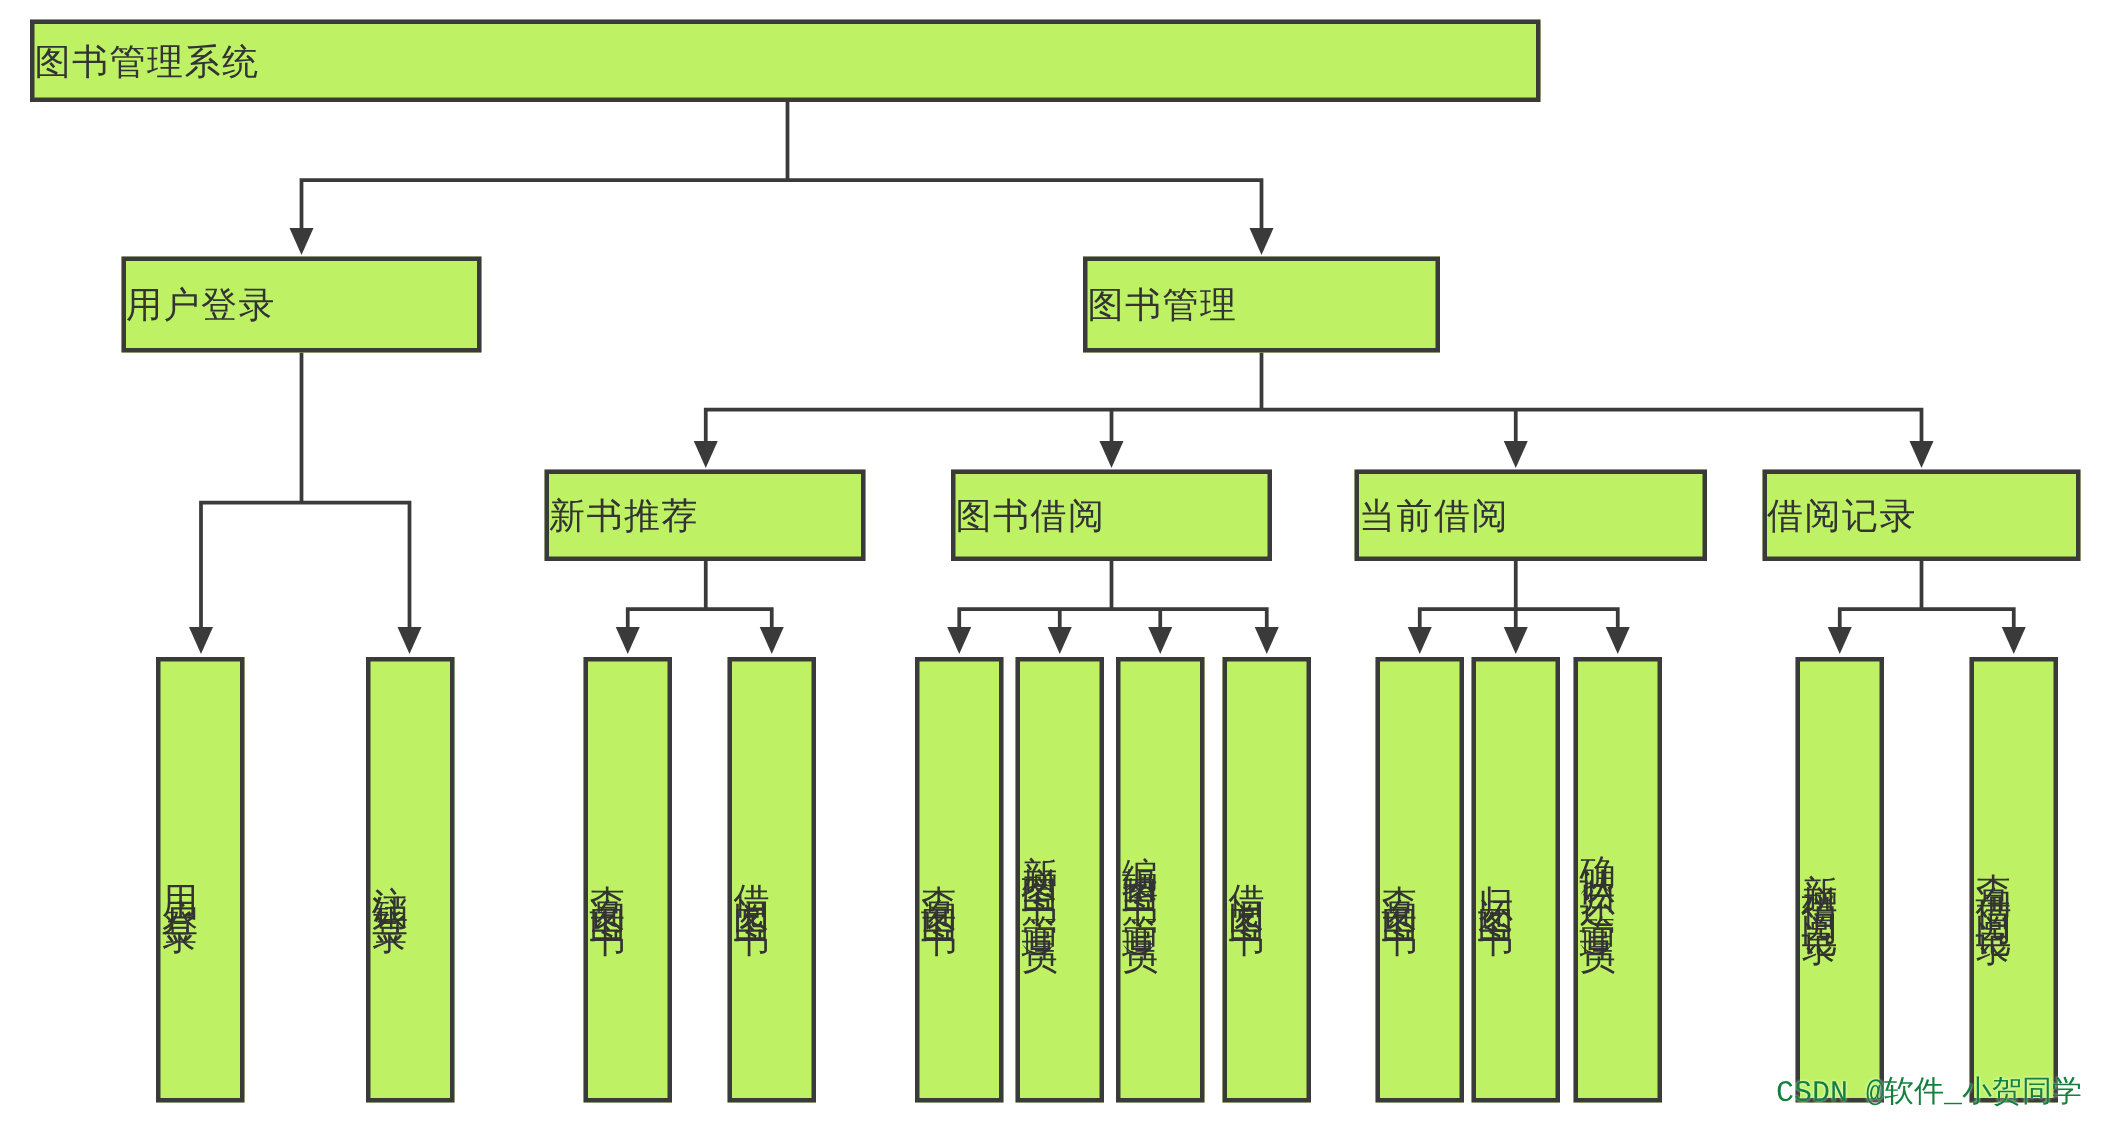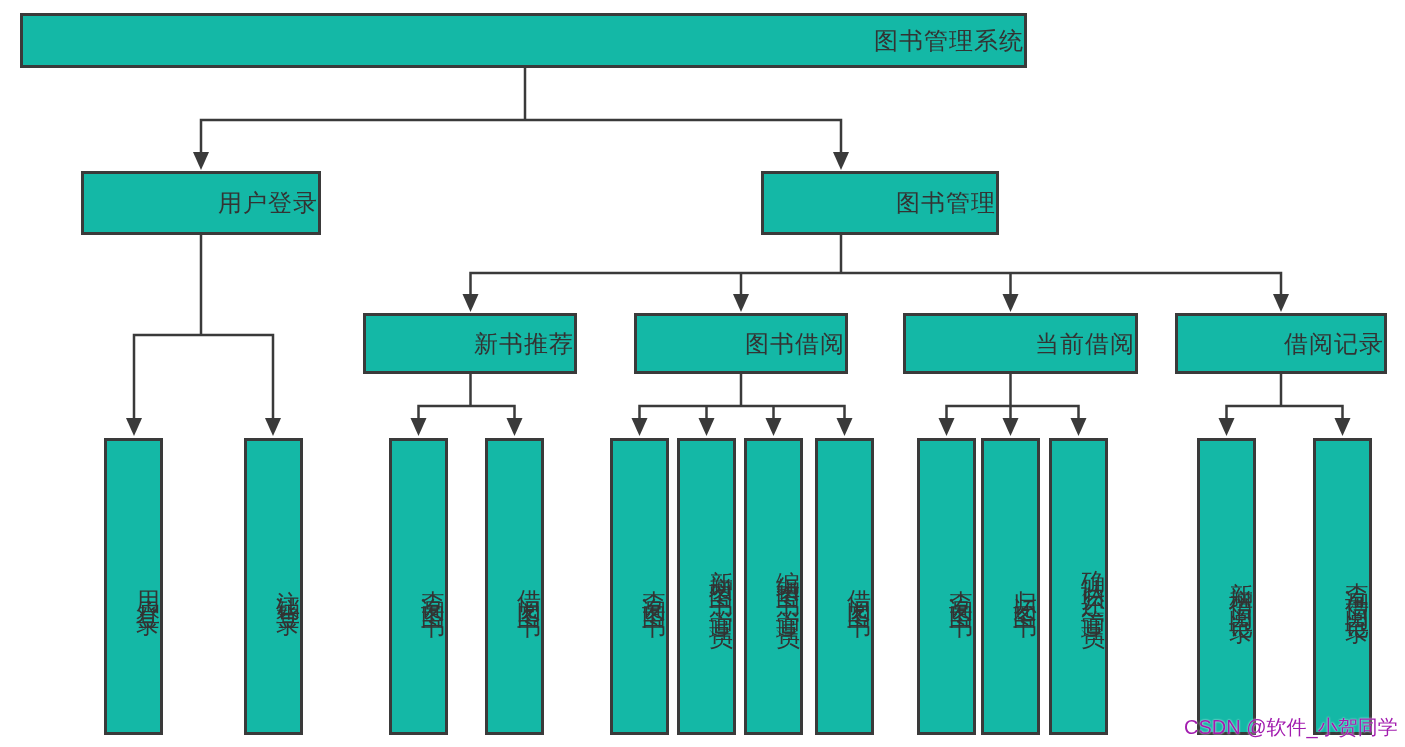--- a/index.html
+++ b/index.html
@@ -18,59 +18,60 @@
   svg.connectors {
     position: absolute;
     left: 0;
     top: 0;
     pointer-events: none;
   }
   .box {
     position: absolute;
     box-sizing: border-box;
     border: 3px solid #3a3a3a;
-    background: #14b8a6;
+    background: #bef264;
     display: flex;
     align-items: center;
-    justify-content: flex-end;
+    justify-content: flex-start;
     color: #333333;
     font-size: 24px;
     letter-spacing: 1px;
     white-space: nowrap;
   }
   
   .root { left: 20px; top: 13px; width: 1007px; height: 55px; }
   
   .l2 { top: 171px; height: 64px; width: 240px; }
   .l2.user  { left: 81px; }
-  .l2.mgmt  { left: 722px; width: 238px; margin-left: 39px; }
+  .l2.mgmt  { left: 722px; width: 238px; }
   
   .l3 { top: 313px; height: 61px; width: 214px; }
   .l3.s0 { left: 363px; }
   .l3.s1 { left: 634px; }
   .l3.s2 { left: 903px; width: 235px; }
   .l3.s3 { left: 1175px; width: 212px; }
   
   .leaf { top: 438px; width: 59px; height: 297px; }
   .leaf span {
     writing-mode: vertical-rl;
     text-orientation: mixed;
     letter-spacing: 8px;
     font-size: 24px;
     line-height: 1;
   }
   .watermark {
     position: absolute;
     left: 1184px;
     top: 714px;
     font-size: 20px;
-    color: #a21caf;
+    color: #15803d;
     text-shadow: 0 0 2px #ffffff;
     white-space: nowrap;
     z-index: 5;
+    font-family: Liberation Mono, monospace;
   }
 </style>
 </head>
 <body>
 
 <div class="canvas">
 
   <svg class="connectors" width="1405" height="747" viewBox="0 0 1405 747">
     <g stroke="#3a3a3a" stroke-width="2.5" fill="none">
 

